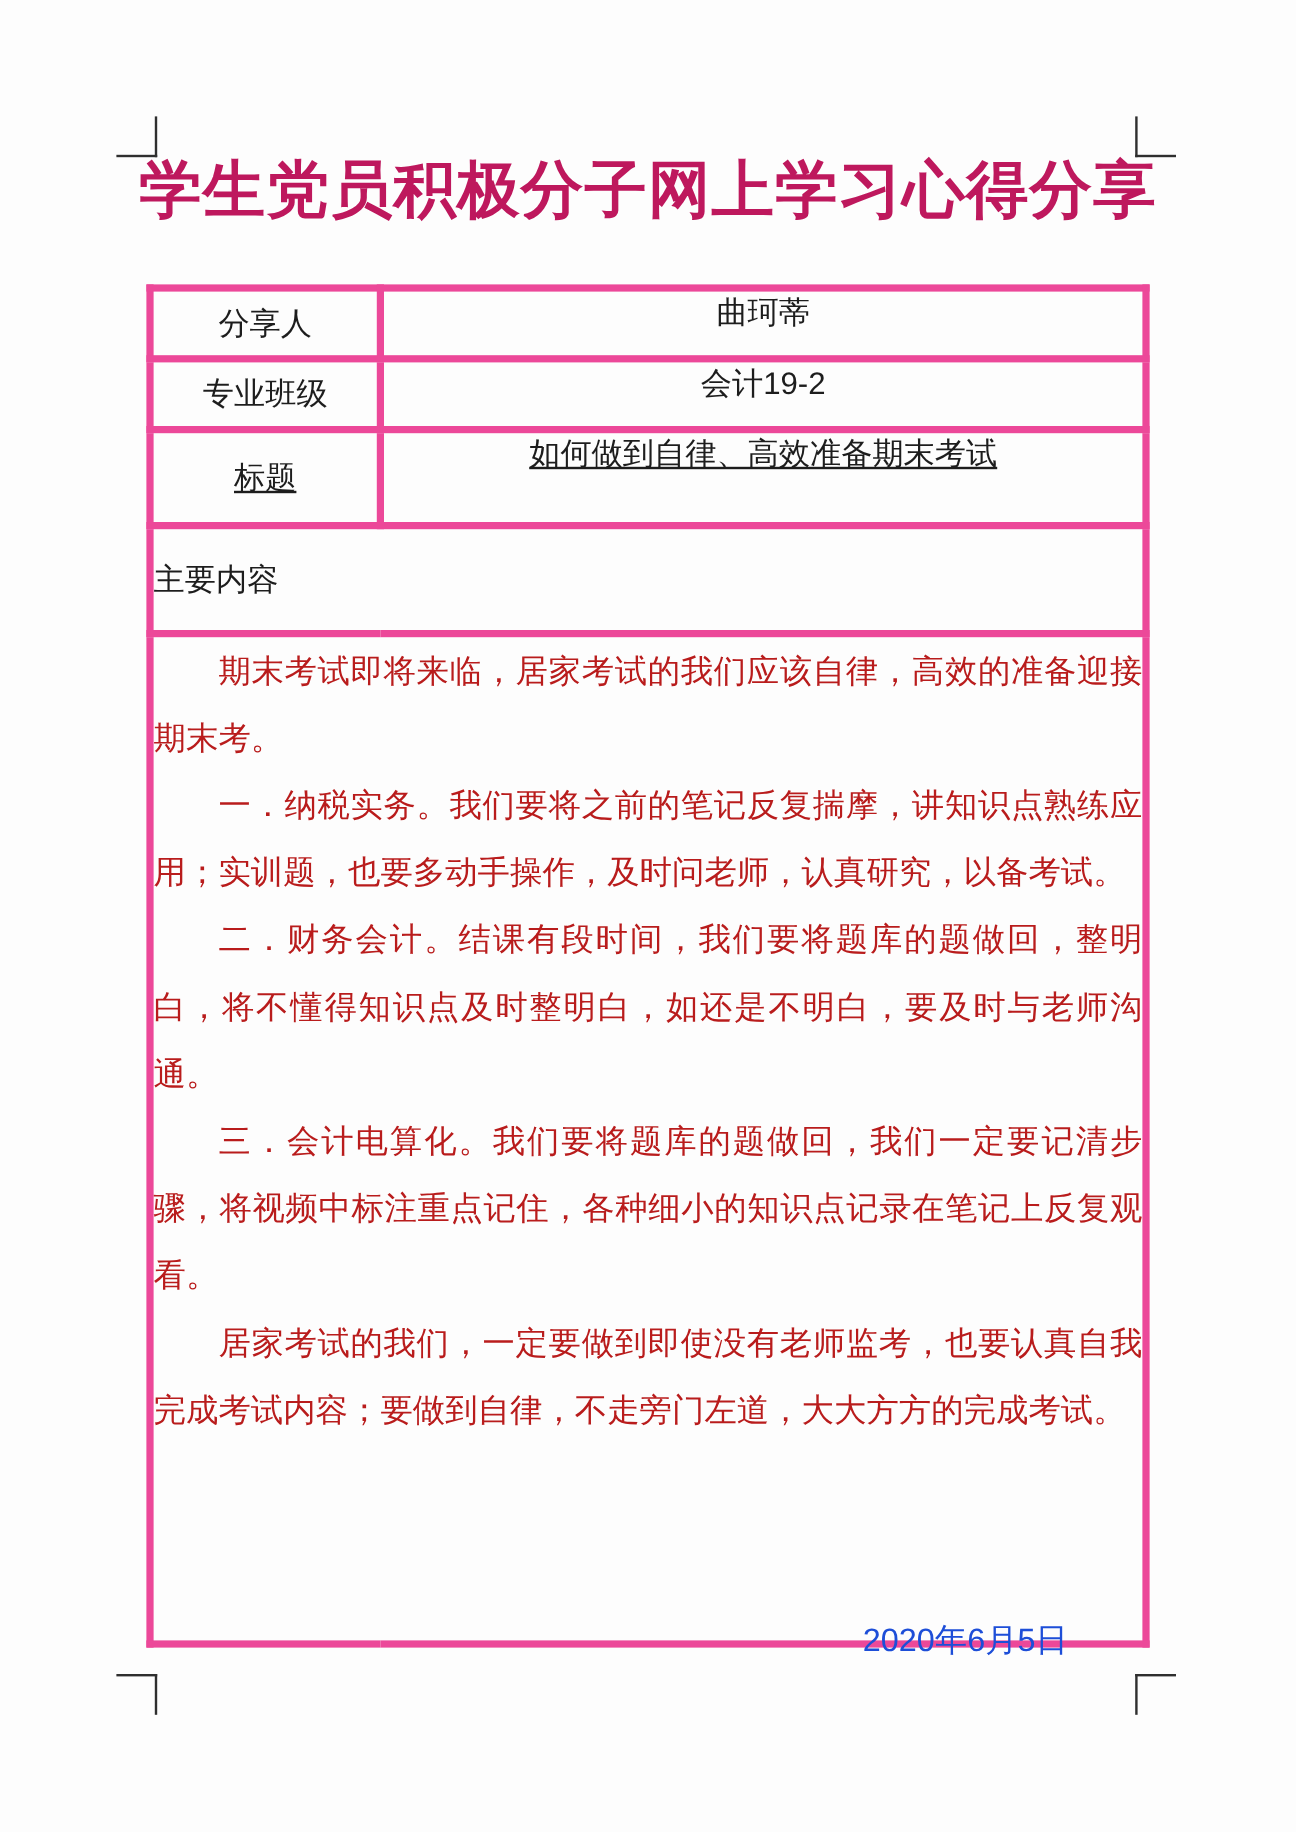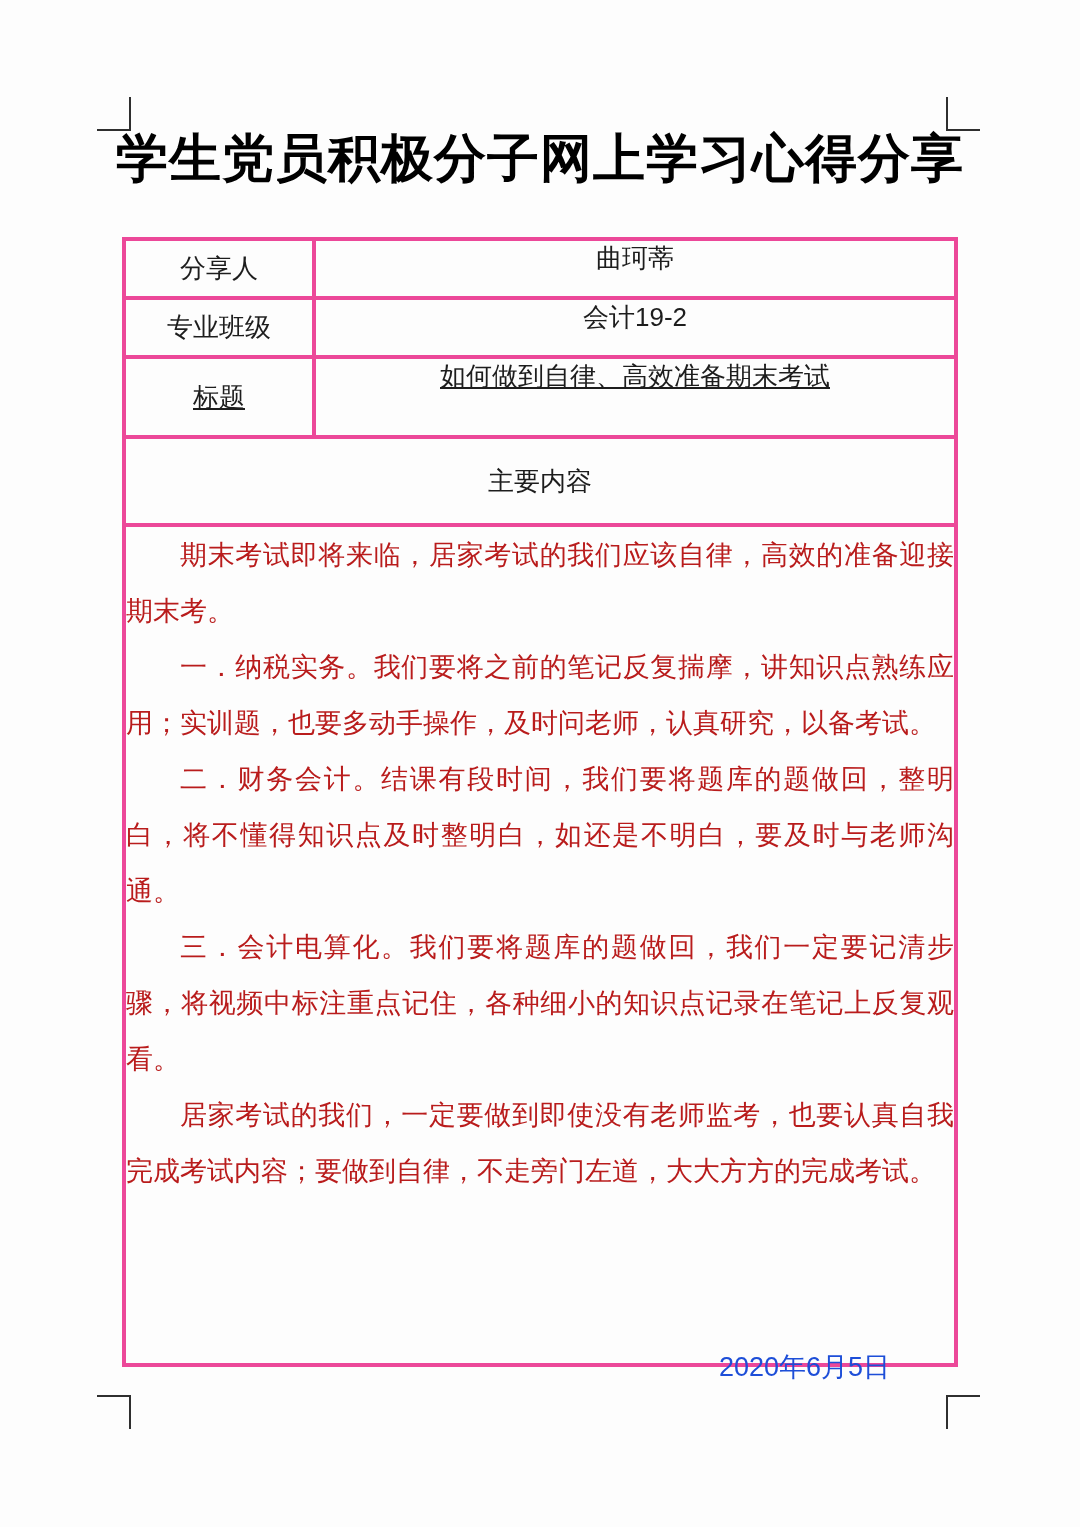--- a/index.html
+++ b/index.html
@@ -46,42 +46,41 @@
   
   table.form {
     position: absolute;
     left: 122px;
     top: 237px;
     width: 836px;
     border-collapse: collapse;
     table-layout: fixed;
   }
   table.form, table.form td {
-    border: 4px solid #ec4899;
+    border: 6px solid #ec4899;
   }
   table.form td {
     font-size: 26px;
     color: #1d1d1d;
     padding: 0;
   }
   td.label-cell {
     width: 186px;
     text-align: center;
     vertical-align: middle;
   }
   td.value-cell {
     text-align: center;
     vertical-align: top;
     padding-top: 12px;
   }
   tr.row-small  { height: 59px; }
   tr.row-title  { height: 80px; text-decoration: underline; }
   td.section-cell {
     height: 84px;
-    text-align: center;
     vertical-align: middle;
     border-bottom-width: 4px;
   }
   td.body-cell {
     height: 836px;
     vertical-align: top;
     padding: 12px 12px 0 12px;
     border-top-width: 4px;
     border-bottom-width: 3px;
   }
@@ -110,21 +109,21 @@
 </head>
 <body>
 
 <div class="page">
 
   <div class="crop-mark tl"></div>
   <div class="crop-mark tr"></div>
   <div class="crop-mark bl"></div>
   <div class="crop-mark br"></div>
 
-  <h1 class="doc-title" style="color: #000000;">学生党员积极分子网上学习心得分享</h1>
+  <h1 class="doc-title" style="color: #be185d;">学生党员积极分子网上学习心得分享</h1>
 
   <table class="form">
     <tbody>
         <tr class="row-small">
       <td class="label-cell">分享人</td>
       <td class="value-cell">曲珂蒂</td>
     </tr>
     <tr class="row-small">
       <td class="label-cell">专业班级</td>
       <td class="value-cell">会计19-2</td>

